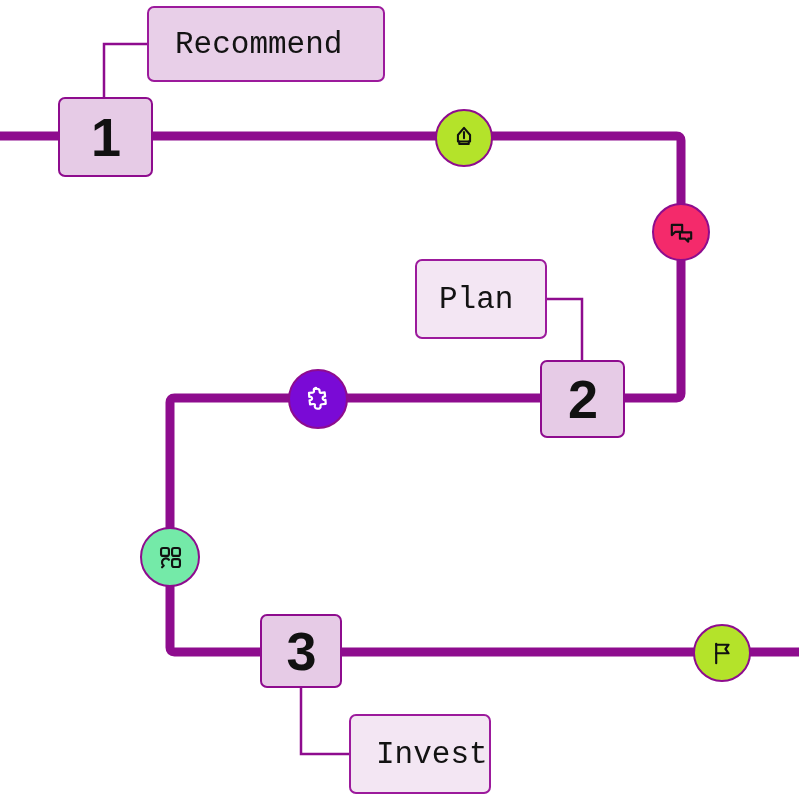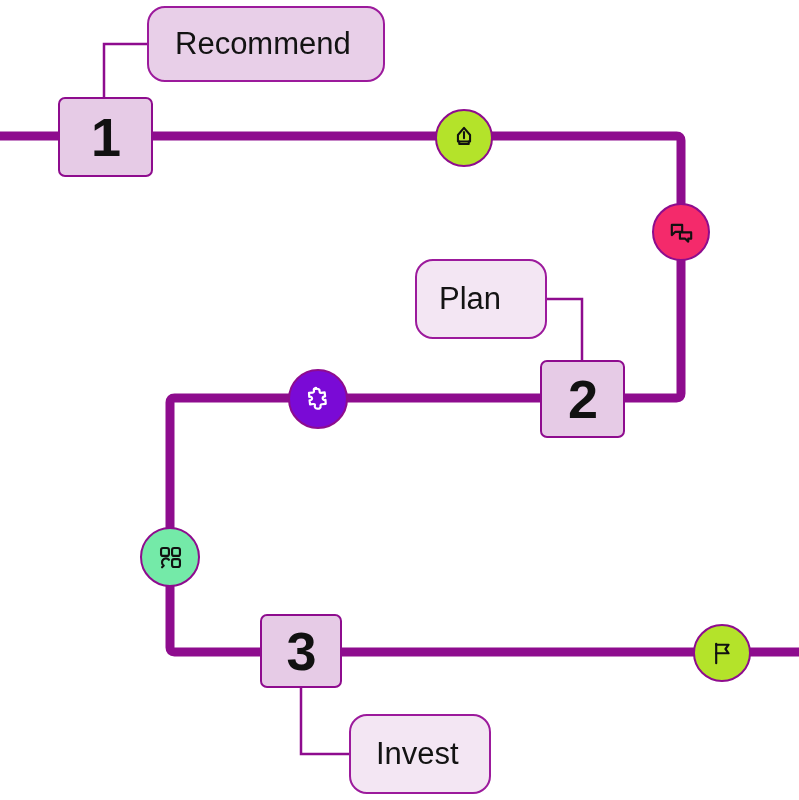--- a/index.html
+++ b/index.html
@@ -46,27 +46,27 @@
     font-weight: bold;
     letter-spacing: -1px;
   }
 
   
   .label-box {
     position: absolute;
     box-sizing: border-box;
     background: #f3e6f3;
     border: 2.5px solid #9c1a9c;
-    border-radius: 18px;
+    border-radius: 7px;
     display: flex;
     align-items: center;
     padding-left: 26px;
     color: #131313;
     font-size: 31px;
-    font-family: Liberation Sans, sans-serif;
+    font-family: Liberation Mono, monospace;
   }
   .label-box.tone-deep {
     background: #e8cfe8;
   }
 
   
   .icon-node {
     position: absolute;
     box-sizing: border-box;
     border-radius: 50%;

